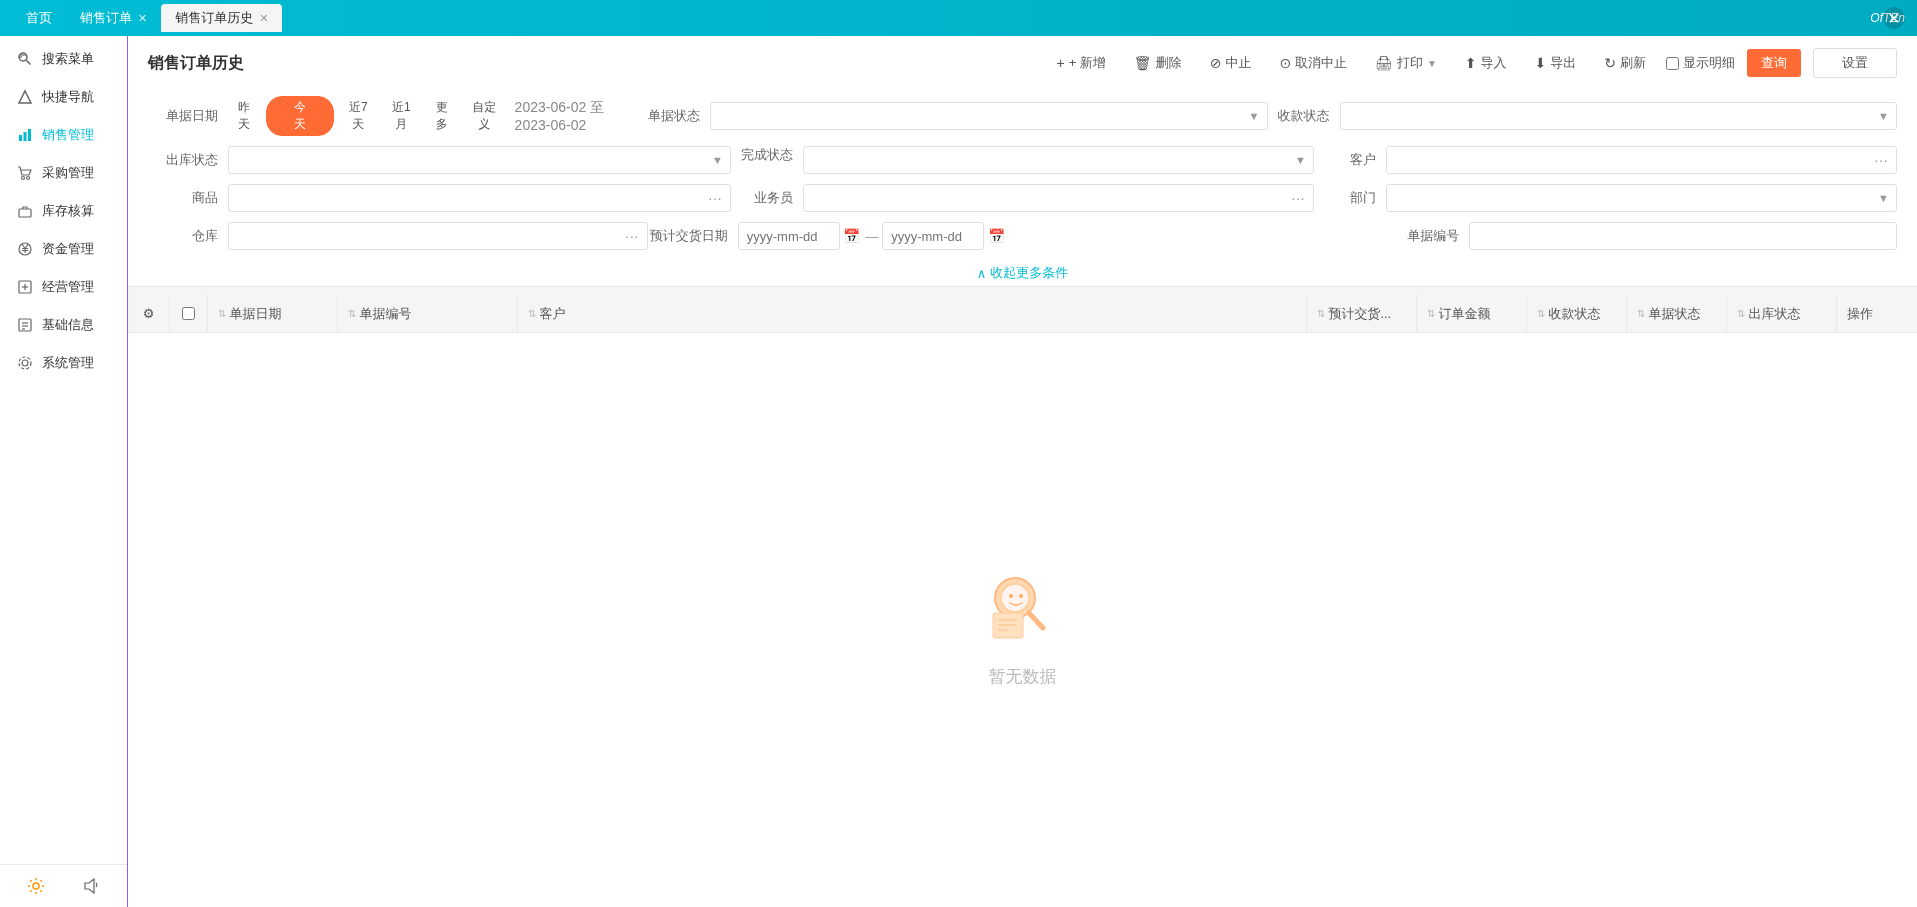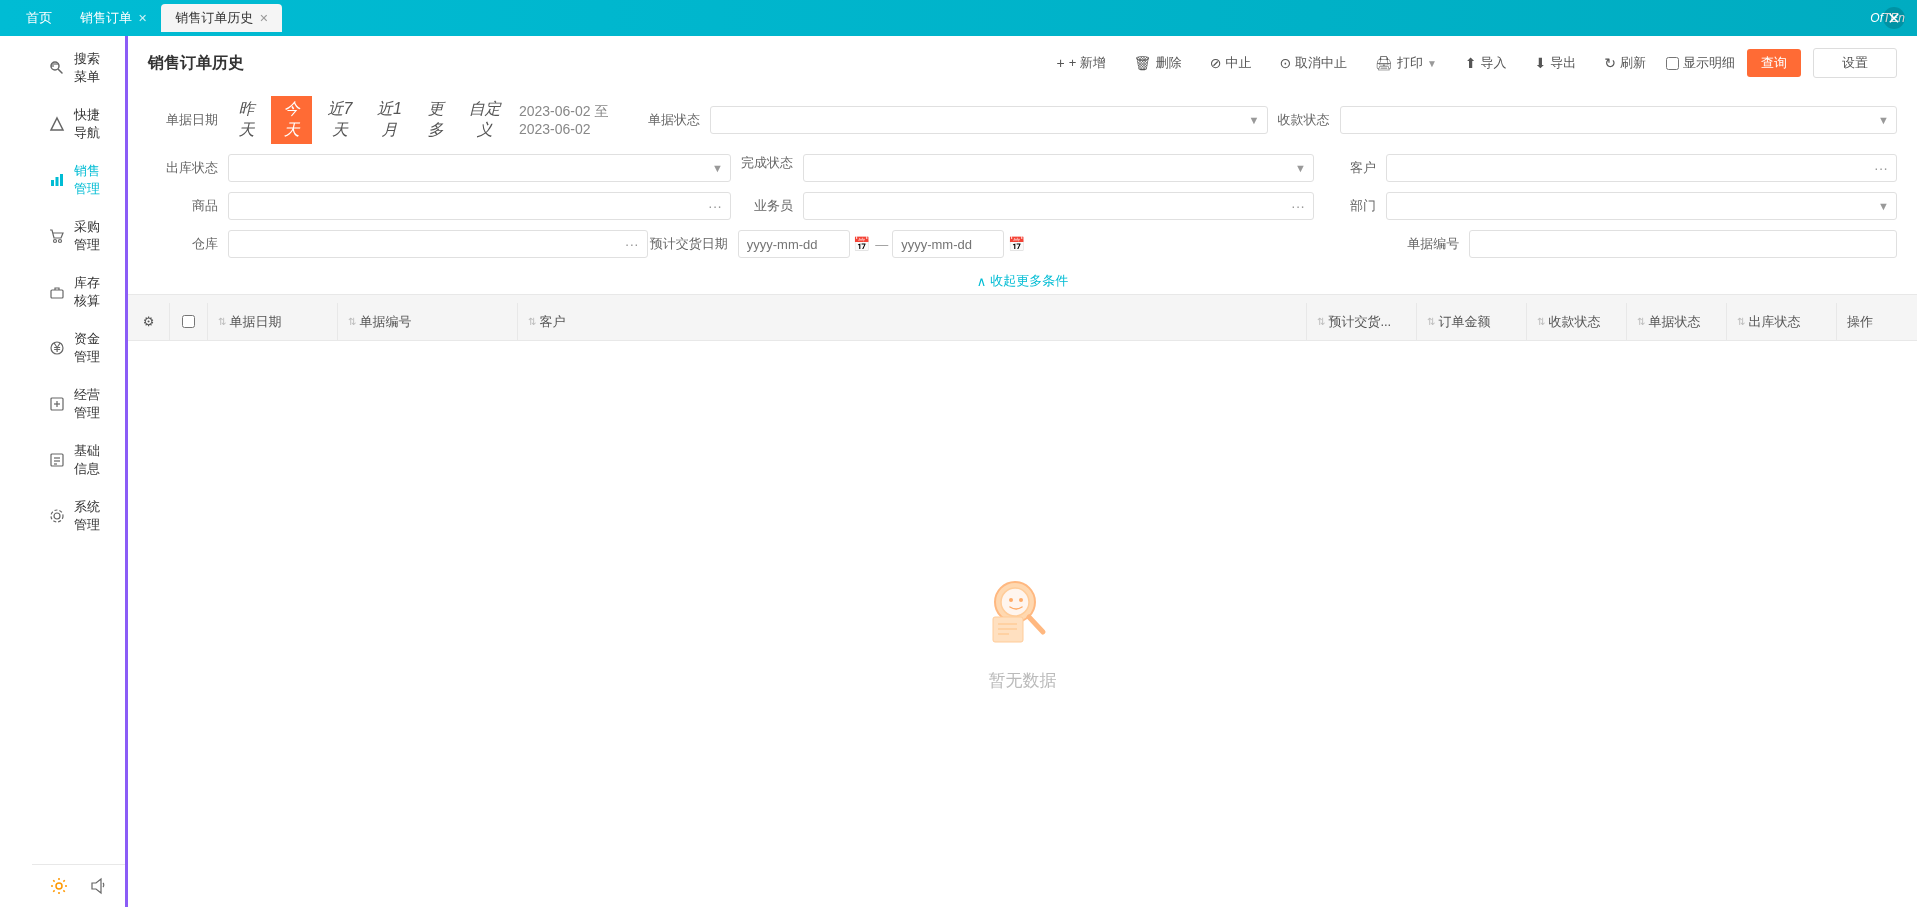--- a/index.html
+++ b/index.html
@@ -61,25 +61,24 @@
     .main-layout {
       display: flex;
       flex: 1;
       overflow: hidden;
     }
 
     
     .sidebar {
       width: 128px;
       background: white;
-      border-right: 3px solid #8b5cf6;
+      border-right: 1px solid #8b5cf6;
       display: flex;
       flex-direction: column;
       padding-top: 4px;
-      padding-left: 32px;
     }
     .sidebar-item {
       display: flex;
       align-items: center;
       gap: 8px;
       padding: 10px 16px;
       cursor: pointer;
       color: #333;
       font-size: 13px;
       transition: background 0.2s;
@@ -195,32 +194,31 @@
       color: #333;
       font-size: 13px;
       display: flex;
       align-items: center;
       gap: 6px;
     }
     .date-btn {
       padding: 2px 6px;
       border-radius: 3px;
       cursor: pointer;
-      font-size: 16px;
+      font-size: 12px;
       border: 1px solid transparent;
       color: #555;
       background: transparent;
-      font-style: italic;
     }
     .date-btn.active {
       background: #ff6b35;
       color: white;
       border-color: #ff6b35;
-      border-radius: 0;
-      padding: 2px 8px;
+      border-radius: 16px;
+      padding: 2px 24px;
     }
     .date-range {
       font-size: 14px;
       color: #888;
       margin-left: 4px;
     }
     .filter-field-label {
       width: 72px;
       text-align: right;
       padding-right: 10px;
@@ -293,21 +291,21 @@
     }
     .date-input {
       height: 28px;
       border: 1px solid #e0e0e0;
       border-radius: 3px;
       padding: 0 8px;
       font-size: 13px;
       color: #a21caf;
       outline: none;
       background: white;
-      width: 112px;
+      width: 102px;
     }
     .date-separator { color: #999; }
     .calendar-icon { color: #ff9966; cursor: pointer; font-size: 14px; }
 
     .collapse-bar {
       display: flex;
       align-items: center;
       justify-content: center;
       padding: 4px 0;
       color: #00bcd4;

